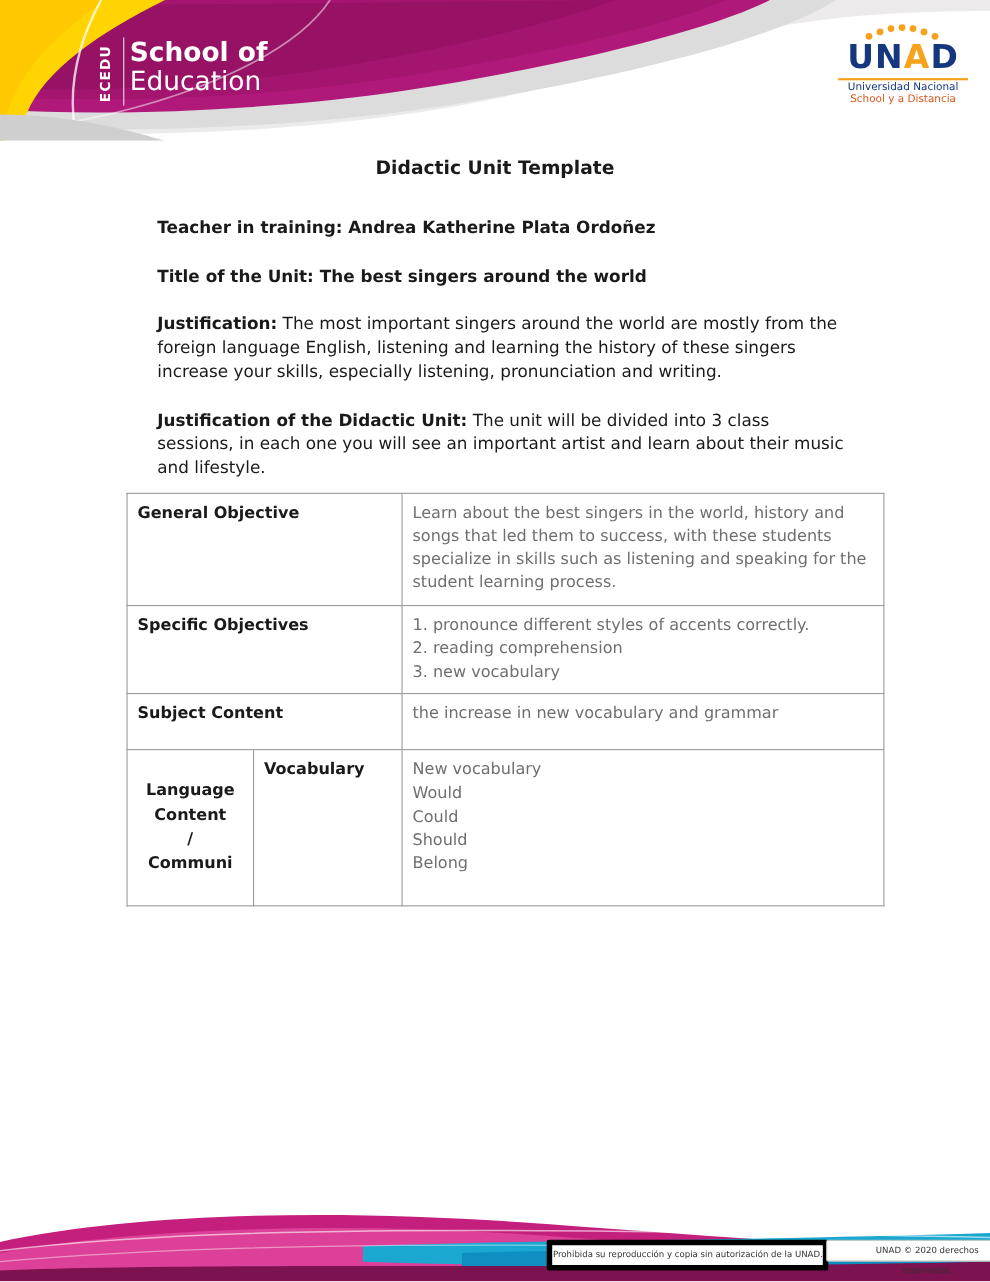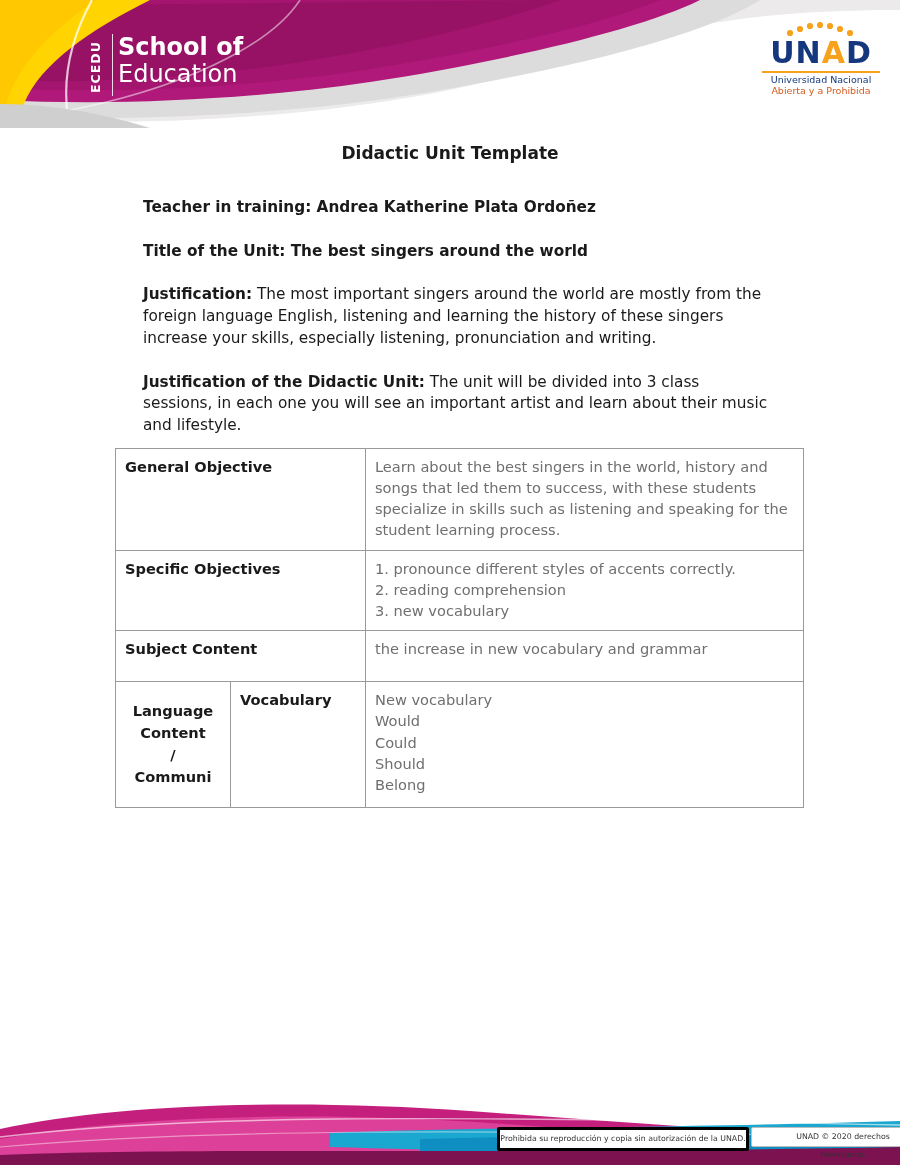--- a/index.html
+++ b/index.html
@@ -160,25 +160,25 @@
     height: 80px;
     overflow: hidden;
   }
   .footer-note {
     position: absolute;
     left: 497px;
     top: 1127px;
     width: 246px;
     height: 18px;
     background: #ffffff;
-    border: 3px solid #000000;
+    border: 5px solid #000000;
     border-radius: 2px;
     font-size: 7.8px;
     color: #333;
-    text-align: center;
+    text-align: right;
     line-height: 18px;
   }
   .footer-rights {
     position: absolute;
     left: 751px;
     top: 1127px;
     width: 134px;
     height: 18px;
     background: #ffffff;
     border: 1px solid #bdbdbd;
@@ -227,21 +227,21 @@
       <circle cx="16" cy="7" r="3.1" fill="#f6a21d"></circle>
       <circle cx="26" cy="4" r="3.1" fill="#f6a21d"></circle>
       <circle cx="36" cy="3" r="3.1" fill="#f6a21d"></circle>
       <circle cx="46" cy="4" r="3.1" fill="#f6a21d"></circle>
       <circle cx="56" cy="7" r="3.1" fill="#f6a21d"></circle>
       <circle cx="66" cy="11" r="3.1" fill="#f6a21d"></circle>
     </svg>
     <div class="unad-word" style="margin-top:16px;"><span>UN</span><span class="a">A</span><span>D</span></div>
     <div class="unad-line"></div>
     <div class="unad-sub1">Universidad Nacional</div>
-    <div class="unad-sub2">Abierta y a Prohibida</div>
+    <div class="unad-sub2">School y a Distancia</div>
   </div>
 </div>
 
 <div class="content">
   <div class="doc-title">Didactic Unit Template</div>
 
   <div class="para gap" style="margin-top:34px;">
     <b>Teacher in training:</b><b> Andrea Katherine Plata Ordoñez</b>
   </div>
 
@@ -278,21 +278,21 @@
     </tr>
     <tr>
       <td class="label-cell" colspan="2" style="padding-bottom:22px;">Subject Content</td>
       <td class="value-cell">the increase in new vocabulary and grammar</td>
     </tr>
     <tr>
       <td class="lang-cell">
         Language<br>Content<br>/<br>Communi
       </td>
       <td class="vocab-head">Vocabulary</td>
-      <td class="value-cell" style="white-space:pre-line; padding-bottom:12px;">New vocabulary
+      <td class="value-cell" style="white-space:pre-line; padding-bottom:28px;">New vocabulary
 Would
 Could
 Should
 Belong</td>
     </tr>
   </tbody>
 </table>
 
 <div class="page-footer">
   <svg width="900" height="80" viewBox="0 0 900 80">

